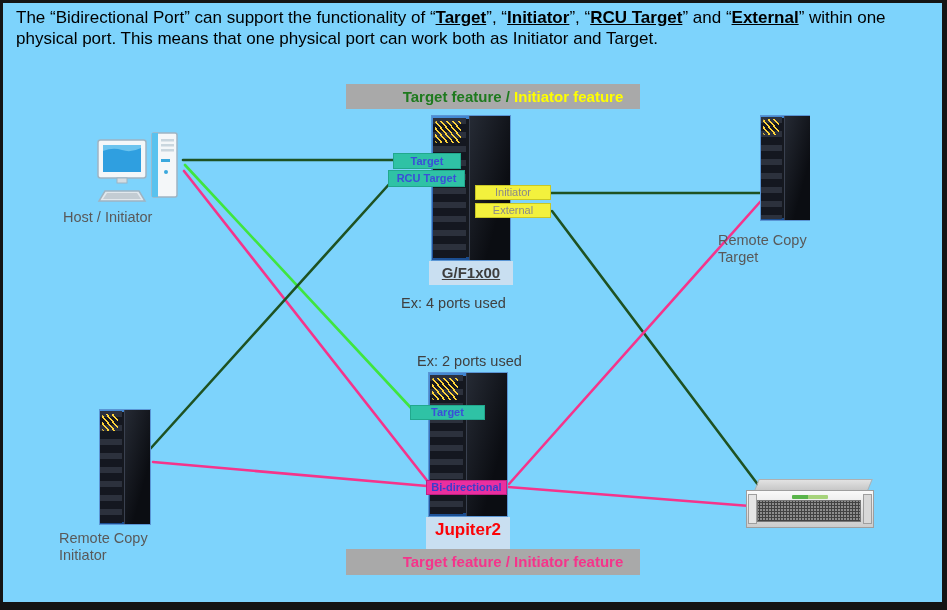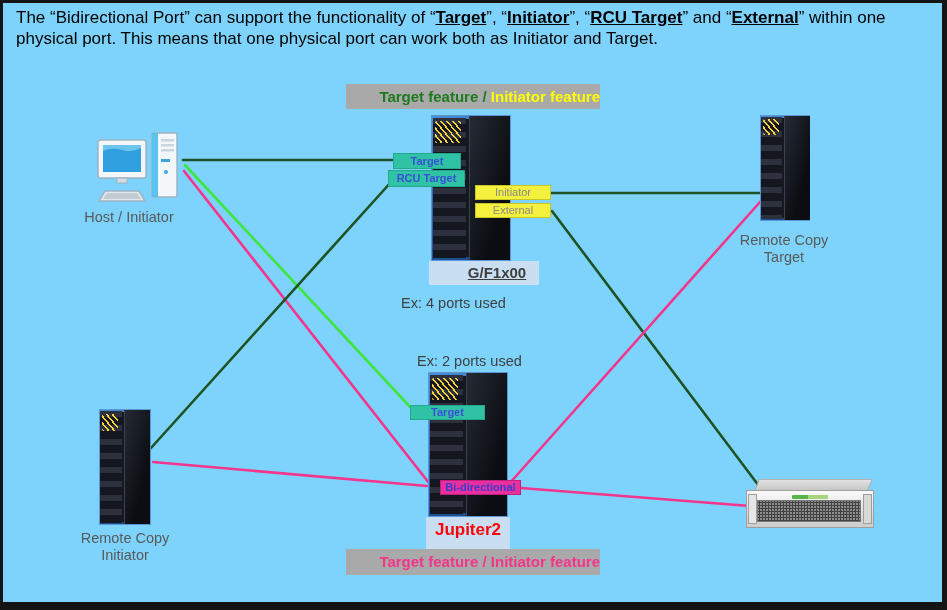--- a/index.html
+++ b/index.html
@@ -7,62 +7,62 @@
     position:relative; width:947px; height:610px; box-sizing:border-box;
     background:#7dd3fc; border-style:solid; border-color:#141414;
     border-width:3px 5px 8px 3px; overflow:hidden;
     font-family:"Liberation Sans", sans-serif;
   }
   
   .header {position:absolute; left:13px; top:5px; width:918px; font-size:17px; line-height:20.5px; color:#000;}
   .emph {font-weight:bold; text-decoration:underline;}
 
   
-  .banner {position:absolute; background:#a9a9a9; font-weight:bold; font-size:15px; text-align:right; white-space:nowrap;}
+  .banner {position:absolute; background:#a9a9a9; font-weight:bold; font-size:15px; text-align:center; white-space:nowrap;padding-left:40px;}
   #banner-top {left:343px; top:81px; width:254px; height:25px; line-height:25px;}
   #banner-bottom {left:343px; top:546px; width:254px; height:26px; line-height:26px;}
   .banner .green {color:#1e7a1e;}
   .banner .yellow {color:#ffff00;}
   .banner .pink {color:#f5348b;}
 
   
   .rack {position:absolute; background:linear-gradient(145deg,#4a90d9 0%, #2a67b5 45%, #123f7d 100%); box-shadow:0 0 0 1px #5a95d4 inset;}
   .rack-cab {position:absolute; left:7%; top:3%; width:88%; height:94%; background:#15181f;}
   .rack-bay {position:absolute; left:2%; top:2%; width:42%; height:96%; background:repeating-linear-gradient(to bottom,#2c313d 0 6px,#141720 6px 14px);}
   .rack-cables {position:absolute; left:5%; top:4%; width:32%; height:15%; background:repeating-linear-gradient(50deg,#ffd43a 0 1.5px, rgba(0,0,0,0) 1.5px 4.5px); border-radius:2px;}
   .rack-door {position:absolute; right:1%; top:1%; width:51%; height:98%; background:linear-gradient(105deg,#262b35 0%, #0b0d12 70%); box-shadow:inset 1px 0 0 #3a4150;}
   #rack-gf  {left:428px; top:112px; width:80px; height:146px;}
   #rack-rct {left:757px; top:112px; width:50px; height:106px;}
   #rack-rci {left:96px;  top:406px; width:52px; height:116px;}
   #rack-jp  {left:425px; top:369px; width:80px; height:145px;}
 
   
   .caption {position:absolute; background:#c9dff1; text-align:center; white-space:nowrap;}
-  #cap-gf {left:426px; top:258px; width:84px; height:24px; line-height:24px;padding-left:26px;}
+  #cap-gf {left:426px; top:258px; width:84px; height:24px; line-height:24px;}
   #cap-gf span {font-weight:bold; text-decoration:underline; font-size:15px; color:#3d3d3d;}
   #cap-jp {left:423px; top:514px; width:84px; height:32px; line-height:26px;}
   #cap-jp span {font-weight:bold; font-size:17px; color:#fb0307;}
 
   
   .port {position:absolute; font-size:11px; text-align:center; box-sizing:border-box;}
   .port.teal {background:#2fc2a5; border:1px solid #21a88d; color:#3b4ed8; font-weight:bold;}
   .port.yellow {background:#f3f13d; border:1px solid #c9c724; color:#8a8a8a;}
-  .port.magenta {background:#ea2f9f; border:1px solid #c01f82; color:#3c3ccc; font-weight:bold;margin-left:14px;}
+  .port.magenta {background:#ea2f9f; border:1px solid #c01f82; color:#3c3ccc; font-weight:bold;}
   #port-gf-target {left:390px; top:150px; width:68px; height:16px; line-height:14px;}
   #port-gf-rcu    {left:385px; top:167px; width:77px; height:17px; line-height:15px;}
   #port-gf-init   {left:472px; top:182px; width:76px; height:15px; line-height:13px;}
   #port-gf-ext    {left:472px; top:200px; width:76px; height:15px; line-height:13px;}
   #port-jp-target {left:407px; top:402px; width:75px; height:15px; line-height:13px;}
   #port-jp-bidir  {left:423px; top:477px; width:81px; height:15px; line-height:13px;}
 
   
   .note {position:absolute; font-size:14.5px; color:#404040; text-align:left; white-space:nowrap;}
   #note-gf {left:398px; top:292px; width:140px;}
   #note-jp {left:414px; top:350px; width:140px;}
-  .devlabel {position:absolute; font-size:14.5px; color:#595959; text-align:center; line-height:17px;}
+  .devlabel {position:absolute; font-size:14.5px; color:#595959; line-height:17px;}
   #label-host {left:60px;  top:206px; width:132px;}
   #label-rct  {left:715px; top:229px; width:132px;}
   #label-rci  {left:56px;  top:527px; width:132px;}
   #label-ext  {left:728px; top:541px; width:155px;}
 
   
   #host-icon {position:absolute; left:92px; top:128px;}
 
   
   #ext-art {position:absolute; left:743px; top:476px; width:128px; height:60px;}

